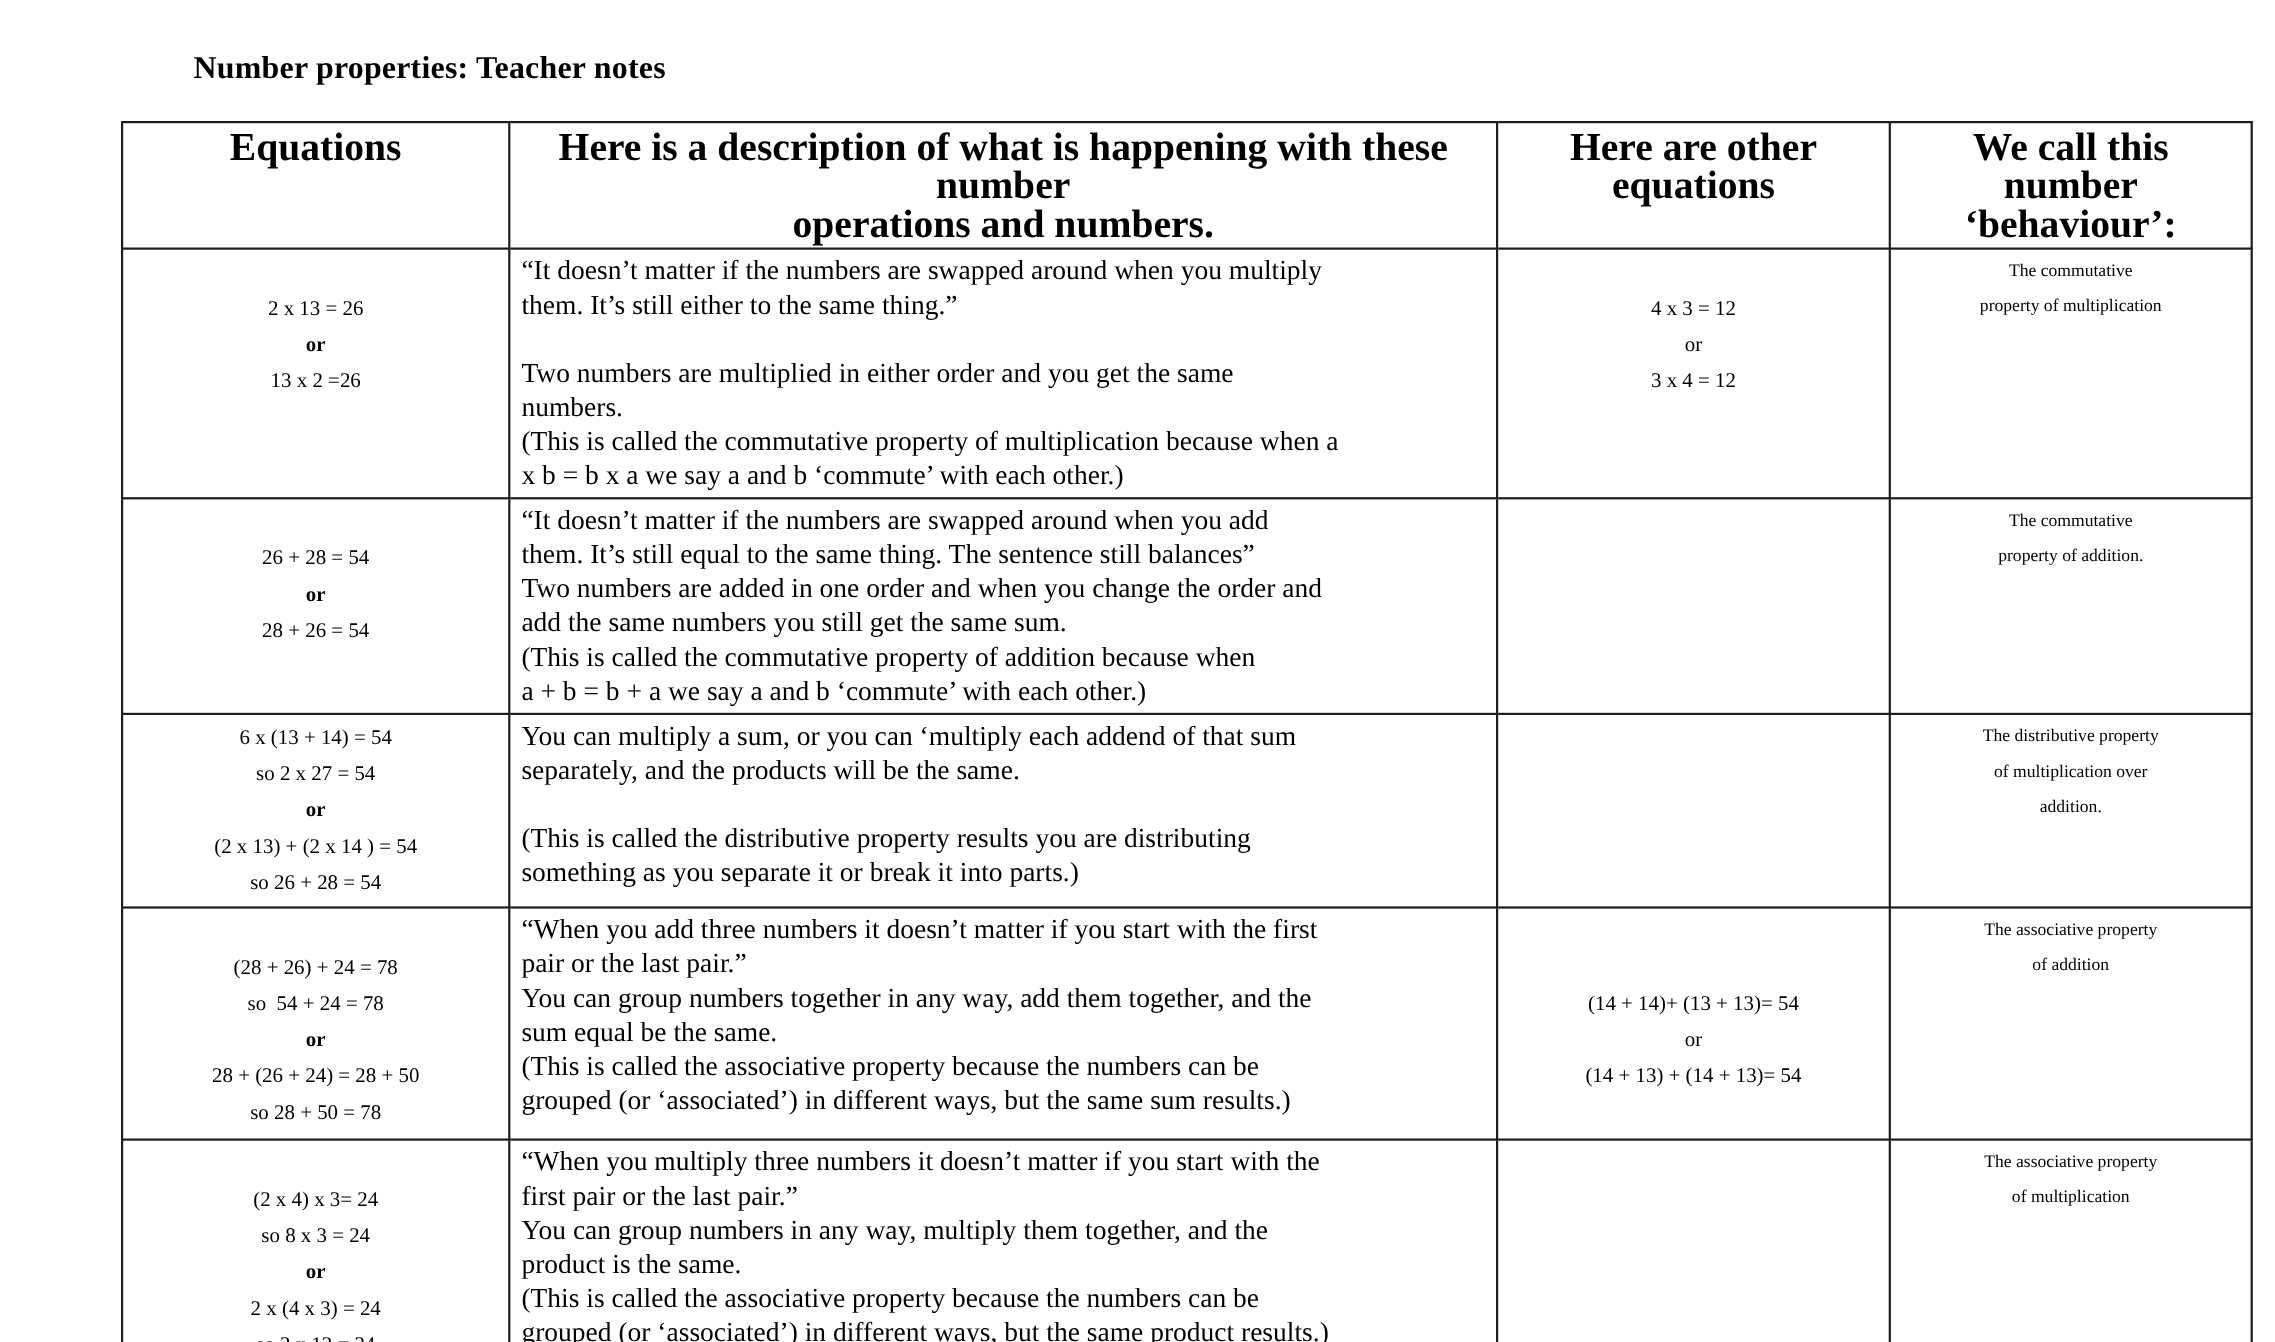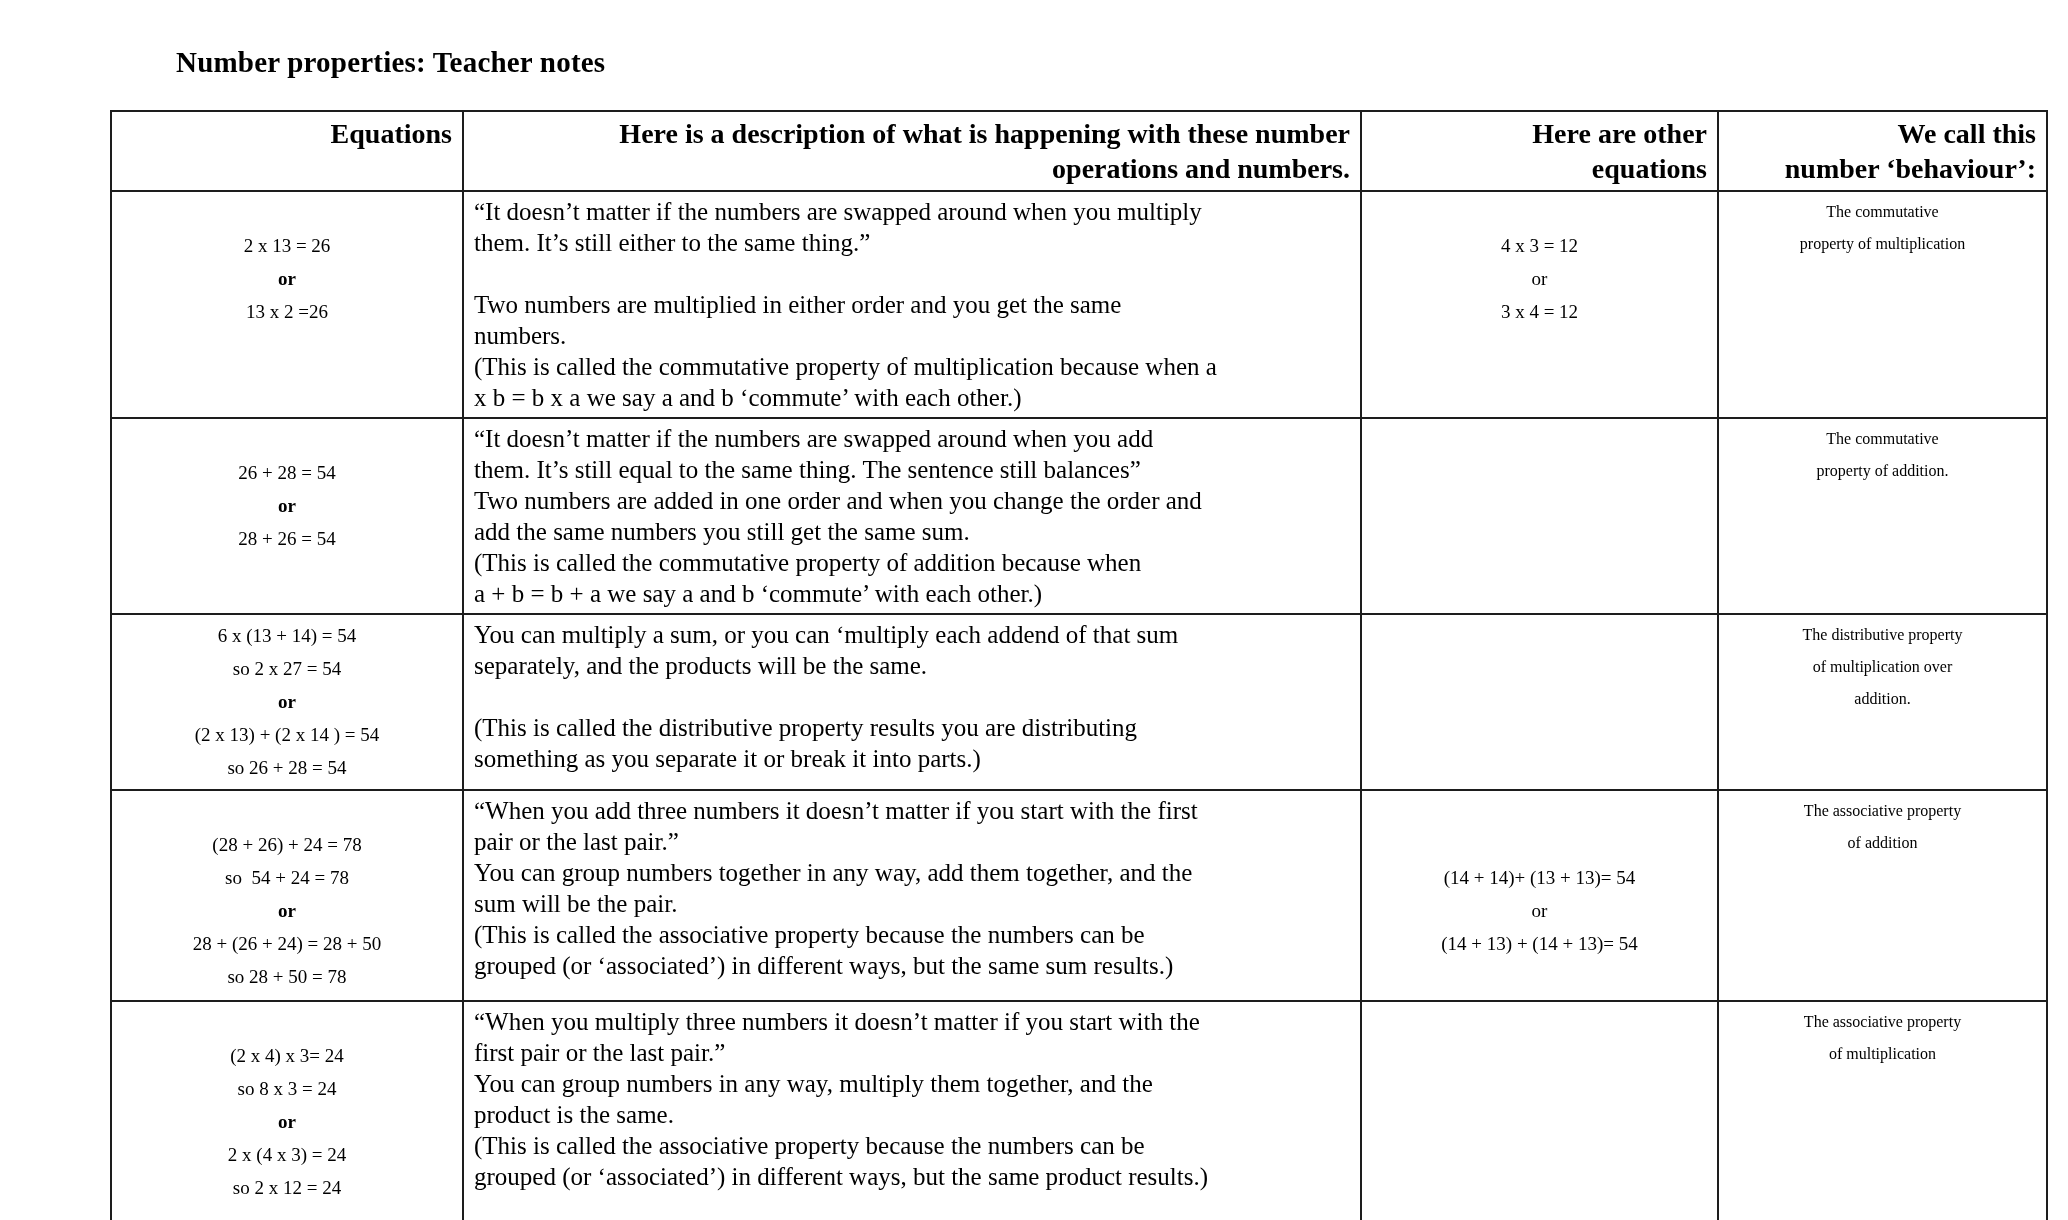--- a/index.html
+++ b/index.html
@@ -38,24 +38,24 @@
     overflow: hidden;
   }
   thead tr { height: 76px; }
   tbody tr.r0 { height: 227px; }
   tbody tr.r1 { height: 188px; }
   tbody tr.r2 { height: 176px; }
   tbody tr.r3 { height: 211px; }
   tbody tr.r4 { height: 227px; }
 
   th {
-    font-size: 28px;
+    font-size: 36px;
     line-height: 35px;
     font-weight: bold;
-    text-align: right;
+    text-align: center;
     padding-top: 6px;
   }
   .hdr-line { white-space: pre-wrap; }
 
   .eq-cell, .oeq-cell {
     text-align: center;
     font-size: 19px;
     line-height: 33px;
   }
   .eq-line { white-space: pre-wrap; min-height: 33px; }
@@ -188,21 +188,21 @@
             <div class="eq-line">(28 + 26) + 24 = 78</div>
             <div class="eq-line">so  54 + 24 = 78</div>
             <div class="eq-line bold">or</div>
             <div class="eq-line">28 + (26 + 24) = 28 + 50</div>
             <div class="eq-line">so 28 + 50 = 78</div>
           </td>
           <td class="desc-cell">
             <div class="desc-par center">“When you add three numbers it doesn’t matter if you start with the first</div>
             <div class="desc-par center">pair or the last pair.”</div>
             <div class="desc-par">You can group numbers together in any way, add them together, and the</div>
-            <div class="desc-par">sum will be the pair.</div>
+            <div class="desc-par">sum equal be the same.</div>
             <div class="desc-par">(This is called the associative property because the numbers can be</div>
             <div class="desc-par">grouped (or ‘associated’) in different ways, but the same sum results.)</div>
           </td>
           <td class="oeq-cell">
             <div class="eq-line">&nbsp;</div>
             <div class="eq-line">&nbsp;</div>
             <div class="eq-line">(14 + 14)+ (13 + 13)= 54</div>
             <div class="eq-line">or</div>
             <div class="eq-line">(14 + 13) + (14 + 13)= 54</div>
           </td>

